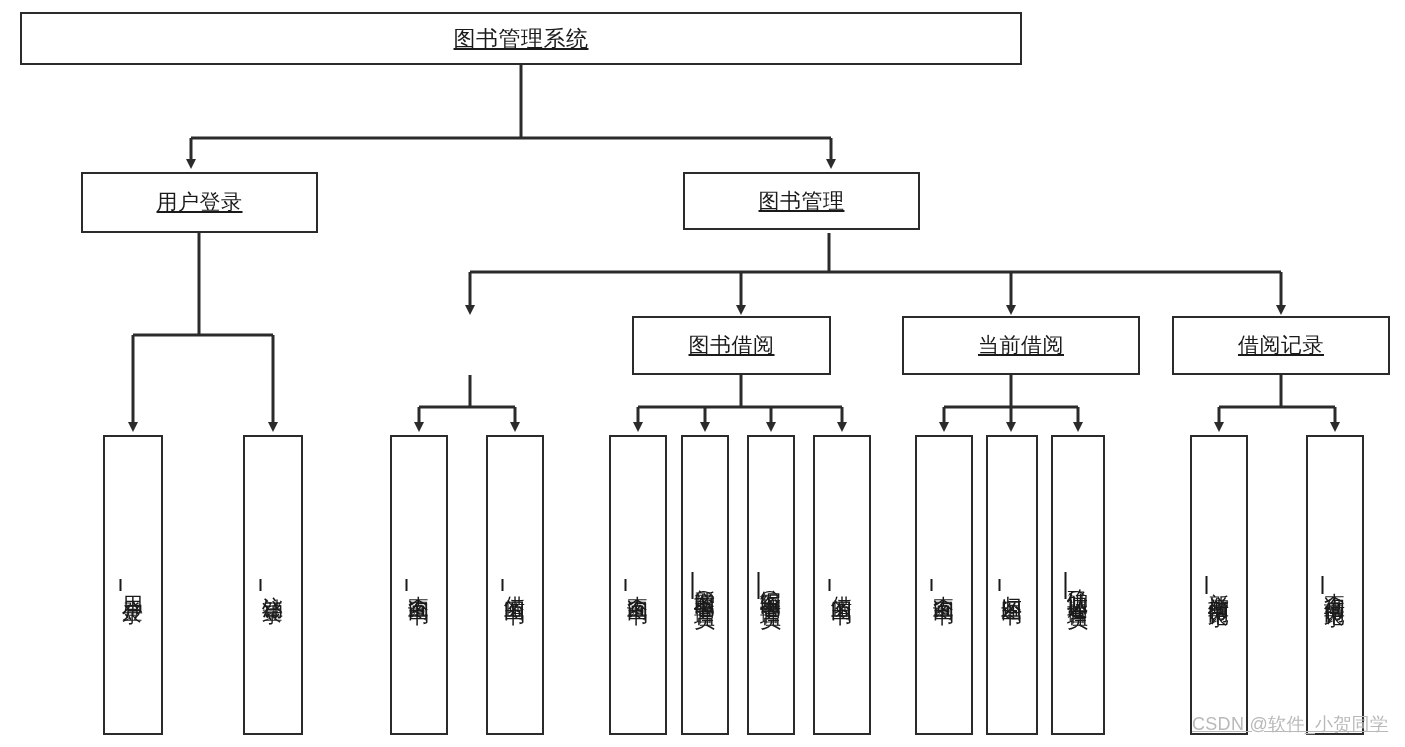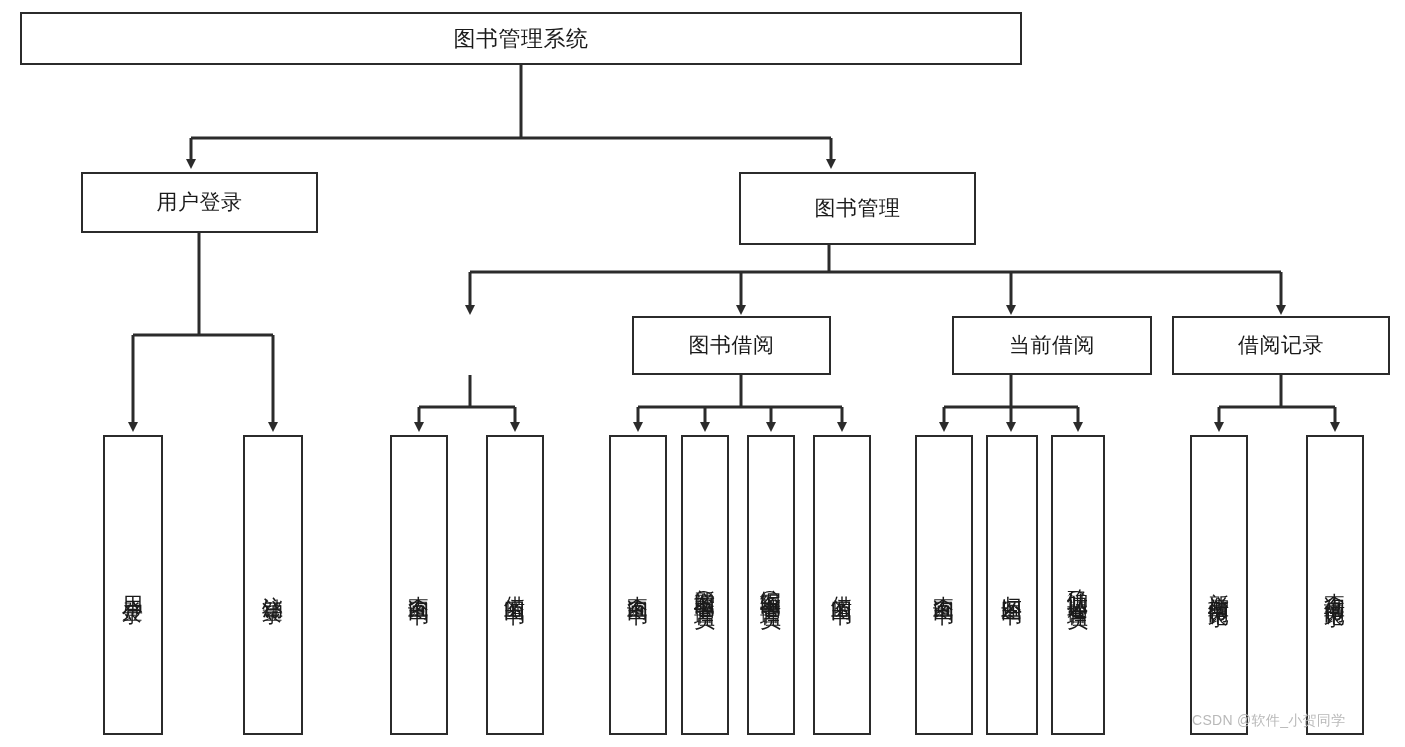--- a/index.html
+++ b/index.html
@@ -33,20 +33,21 @@
     display: flex;
     align-items: center;
     justify-content: center;
     color: #1a1a1a;
   }
   .node .label {
     display: block;
     text-align: right;
     line-height: 1.18;
     white-space: pre;
+    text-decoration: underline;
   }
   .node.horizontal .label {
     font-size: 21px;
     letter-spacing: 0.5px;
   }
   .node.vertical {
     align-items: center;
     justify-content: center;
   }
   .node.vertical .label {
@@ -56,24 +57,25 @@
     letter-spacing: 3px;
     line-height: 1.0;
     white-space: nowrap;
     max-height: 260px;
   }
   #root-node .label { font-size: 22px; }
   .watermark {
     position: absolute;
     left: 1192px;
     top: 712px;
-    font-size: 14px;
+    font-size: 18px;
     color: #b9b9b9;
     white-space: nowrap;
     letter-spacing: 0.3px;
+    text-decoration: underline;
   }
 </style>
 </head>
 <body>
 
 <div id="canvas">
 
   <svg id="edges" viewBox="0 0 1405 747" width="1405" height="747">
     <defs>
       <marker id="arrow" markerWidth="11" markerHeight="11" refX="1" refY="5" orient="auto" markerUnits="userSpaceOnUse">
@@ -124,28 +126,28 @@
     </g>
   </svg>
 
   <div class="node horizontal" id="root-node" style="left:20px; top:12px; width:1002px; height:53px;">
     <span class="label">图书管理系统</span>
   </div>
 
   <div class="node horizontal" style="left:81px; top:172px; width:237px; height:61px;">
     <span class="label">用户登录</span>
   </div>
-  <div class="node horizontal" style="left:739px; top:172px; width:237px; height:73px;">
+  <div class="node horizontal" style="left:683px; top:172px; width:237px; height:58px;">
     <span class="label">图书管理</span>
   </div>
 
   <div class="node horizontal" style="left:632px; top:316px; width:199px; height:59px;">
     <span class="label">图书借阅</span>
   </div>
-  <div class="node horizontal" style="left:952px; top:316px; width:200px; height:59px;">
+  <div class="node horizontal" style="left:902px; top:316px; width:238px; height:59px;">
     <span class="label">当前借阅</span>
   </div>
   <div class="node horizontal" style="left:1172px; top:316px; width:218px; height:59px;">
     <span class="label">借阅记录</span>
   </div>
 
   <div class="node vertical" style="left:103px; top:435px; width:60px; height:300px;">
     <span class="label">用户登录</span>
   </div>
   <div class="node vertical" style="left:243px; top:435px; width:60px; height:300px;">

